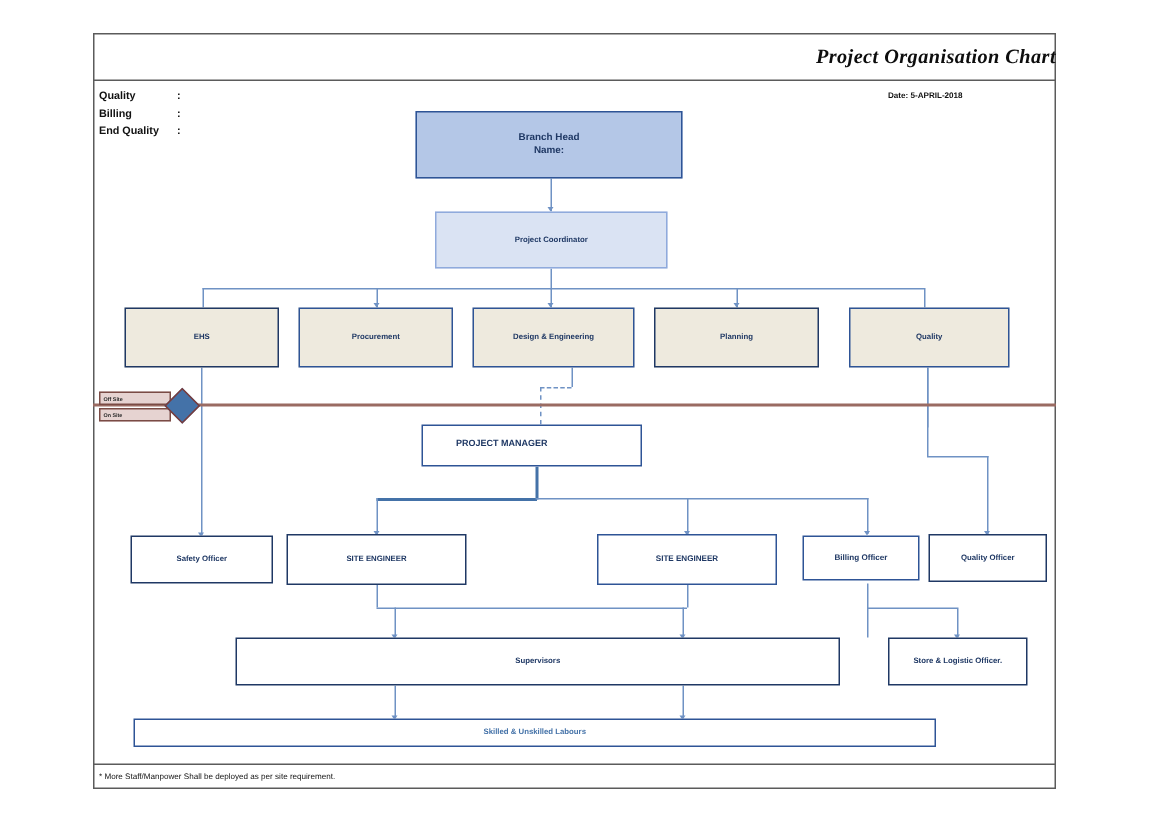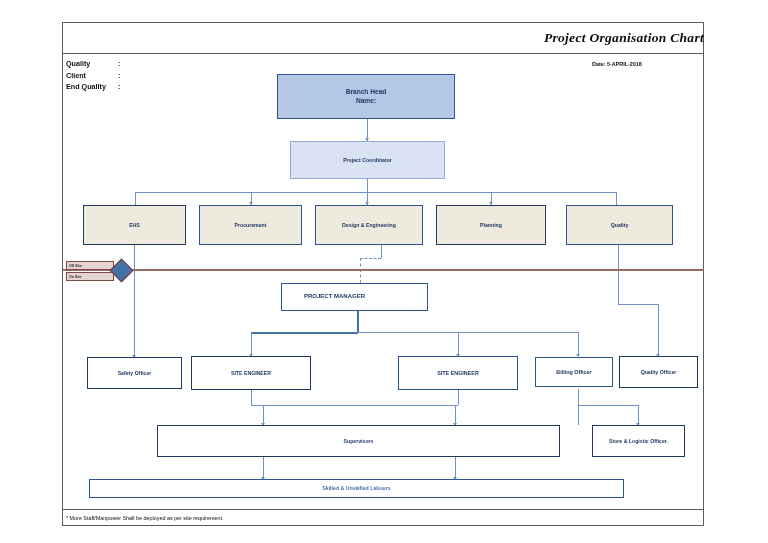--- a/index.html
+++ b/index.html
@@ -127,21 +127,21 @@
     <span class="ttl">Project Organisation Chart</span>
   </div>
 
   <div class="meta">
     <div class="row">
       <span class="k">Quality</span>
       <span class="c">:</span>
       <span></span>
     </div>
     <div class="row">
-      <span class="k">Client</span>
+      <span class="k">Billing</span>
       <span class="c">:</span>
       <span></span>
     </div>
     <div class="row">
       <span class="k">End Quality</span>
       <span class="c">:</span>
       <span></span>
     </div>
   </div>
 

